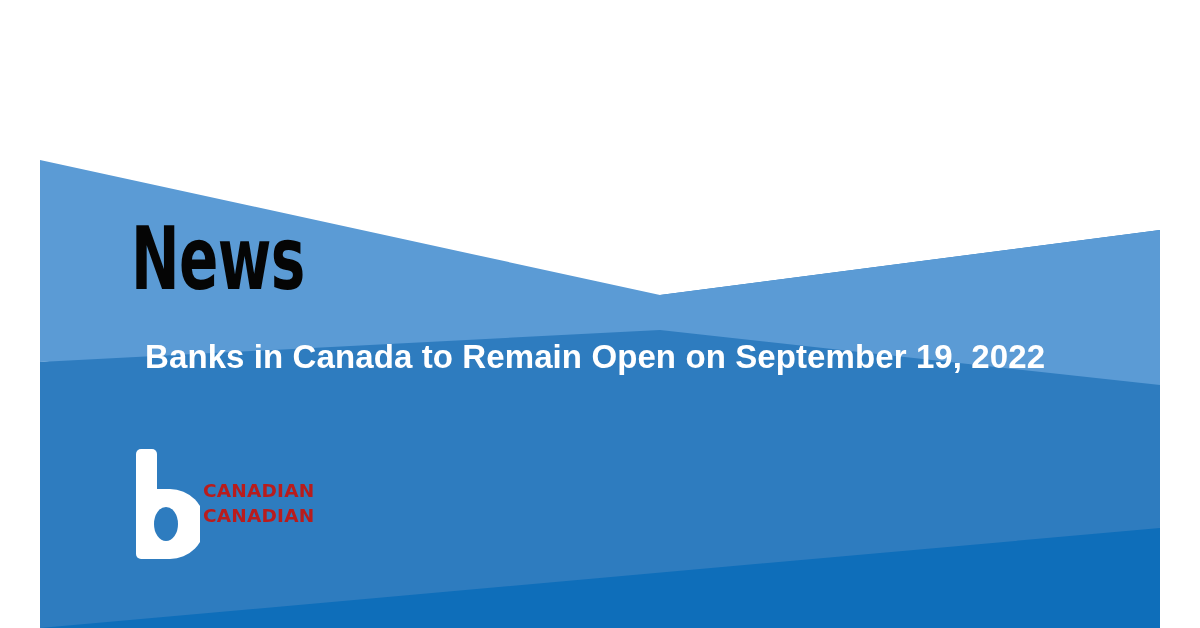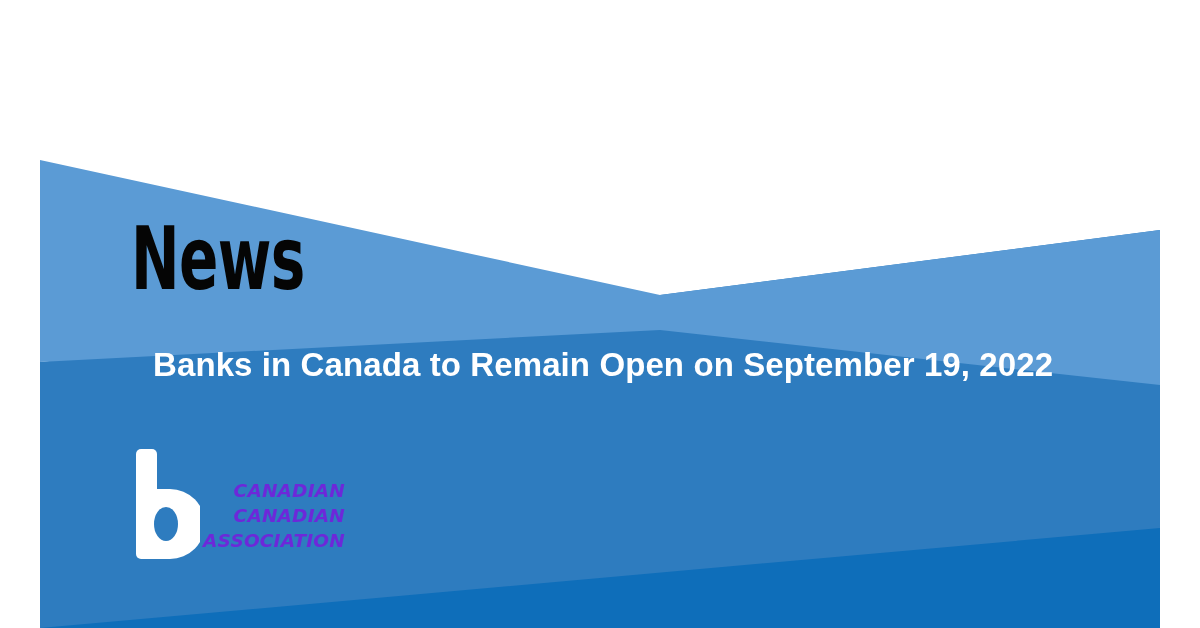--- a/index.html
+++ b/index.html
@@ -53,21 +53,21 @@
     letter-spacing: -1px;
     transform: scaleX(0.66);
     transform-origin: left top;
     white-space: nowrap;
   }
 
   #headline {
     position: absolute;
     left: 137px;
     top: 329px;
-    margin: 16px;
+    margin: 8px;
     color: #ffffff;
     font-family: "Liberation Sans", sans-serif;
     font-weight: 700;
     font-size: 33px;
     line-height: 40px;
     letter-spacing: 0.1px;
     white-space: nowrap;
   }
 
   
@@ -82,28 +82,27 @@
     position: absolute;
     left: 0;
     top: 0;
     width: 66px;
     height: 114px;
   }
   #logo-wordmark {
     position: absolute;
     left: 69px;
     top: 31px;
-    color: #6d28d9;
+    color: #b91c1c;
     font-family: "DejaVu Sans", sans-serif;
     font-weight: 700;
     font-size: 18.5px;
     line-height: 25px;
     letter-spacing: 0.2px;
     white-space: nowrap;
-    font-style: italic;
   }
   .wordmark-line { display: block; }
 </style>
 </head>
 <body>
 
 <div id="banner">
 
   <svg id="bg-art" viewBox="0 0 1200 628" width="1200" height="628" xmlns="http://www.w3.org/2000/svg">
 
@@ -136,18 +135,17 @@
                  A 28 28 0 0 1 36 112
                  L 18 112
                  Z" fill="#ffffff"></path>
 
         <ellipse cx="32" cy="77" rx="12" ry="17" fill="#2e7cbf"></ellipse>
       </svg>
 
       <div id="logo-wordmark">
         <span class="wordmark-line">CANADIAN</span>
         <span class="wordmark-line">CANADIAN</span>
-        <span class="wordmark-line">ASSOCIATION</span>
       </div>
 
     </div>
   </div>
 </div>
 
 </body></html>

